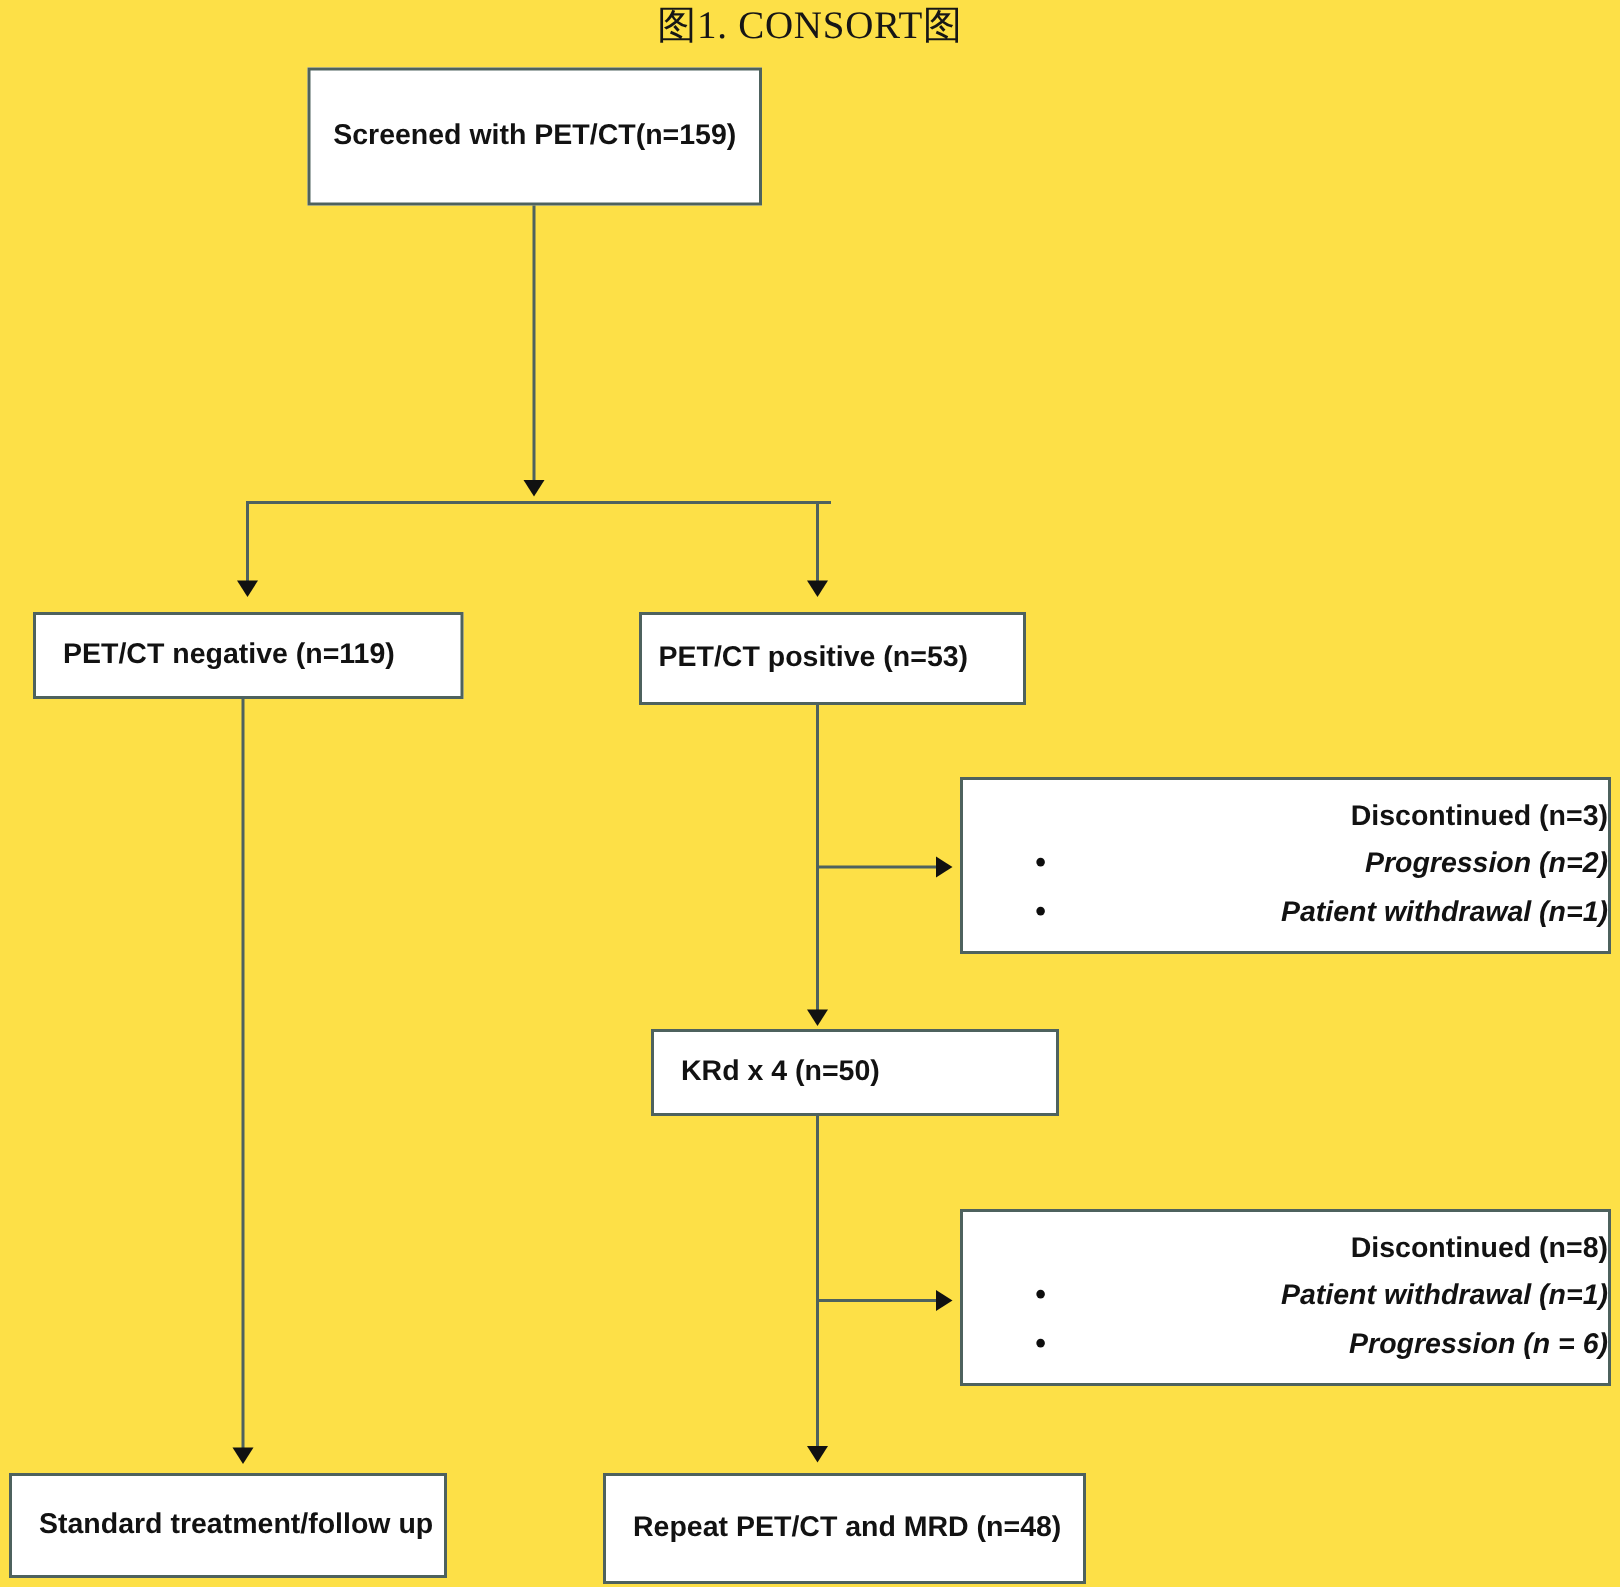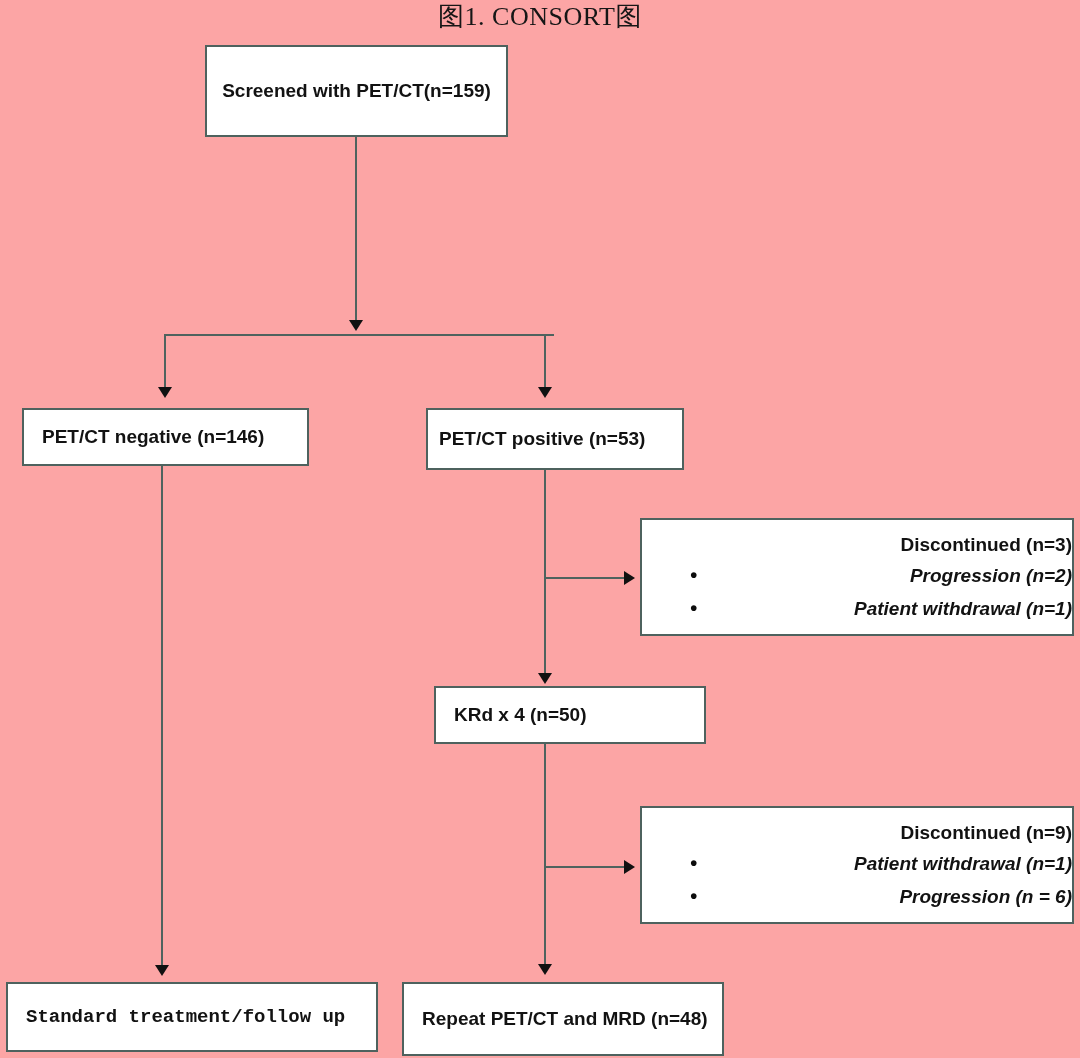--- a/index.html
+++ b/index.html
@@ -5,21 +5,21 @@
 <style>
   html, body {
     margin: 0;
     padding: 0;
     background: #ffffff;
   }
   #canvas {
     position: relative;
     width: 1080px;
     height: 1058px;
-    background: #fca5a5;
+    background: #fde047;
     overflow: hidden;
     font-family: "Liberation Sans", sans-serif;
   }
 
   
   .figure-title {
     position: absolute;
     left: 0;
     top: 2px;
     width: 1080px;
@@ -128,21 +128,21 @@
 
   <div class="hline" style="left:164px; top:334px; width:390px;"></div>
 
   <div class="vline" style="left:164px; top:334px; height:55px;"></div>
   <div class="arrow-down" style="left:158px; top:387px;"></div>
 
   <div class="vline" style="left:544px; top:334px; height:55px;"></div>
   <div class="arrow-down" style="left:538px; top:387px;"></div>
 
   <div class="node left-mid" style="left:22px; top:408px; width:287px; height:58px;">
-    <span class="line">PET/CT negative (n=146)</span>
+    <span class="line">PET/CT negative (n=119)</span>
   </div>
 
   <div class="node left-mid" style="left:426px; top:408px; width:258px; height:62px;padding-left:11px;">
     <span class="line">PET/CT positive (n=53)</span>
   </div>
 
   <div class="vline" style="left:161px; top:466px; height:500px;"></div>
   <div class="arrow-down" style="left:155px; top:965px;"></div>
 
   <div class="vline" style="left:544px; top:470px; height:205px;"></div>
@@ -163,28 +163,28 @@
     <span class="line">KRd x 4 (n=50)</span>
   </div>
 
   <div class="vline" style="left:544px; top:744px; height:222px;"></div>
   <div class="arrow-down" style="left:538px; top:964px;"></div>
 
   <div class="hline" style="left:544px; top:866px; width:82px;"></div>
   <div class="arrow-right" style="left:624px; top:860px;"></div>
 
   <div class="node listbox" style="left:640px; top:806px; width:434px; height:118px;">
-    <span class="line">Discontinued (n=9)</span>
+    <span class="line">Discontinued (n=8)</span>
     <ul class="bullet-list">
       <li>Patient withdrawal (n=1)</li>
       <li>Progression (n = 6)</li>
     </ul>
   </div>
 
-  <div class="node left-mid" style="left:6px; top:982px; width:372px; height:70px;font-family:Liberation Mono, monospace;">
+  <div class="node left-mid" style="left:6px; top:982px; width:292px; height:70px;">
     <span class="line">Standard treatment/follow up</span>
   </div>
 
   <div class="node left-mid" style="left:402px; top:982px; width:322px; height:74px;">
     <span class="line">Repeat PET/CT and MRD (n=48)</span>
   </div>
 
 </div>
 
 </body></html>

